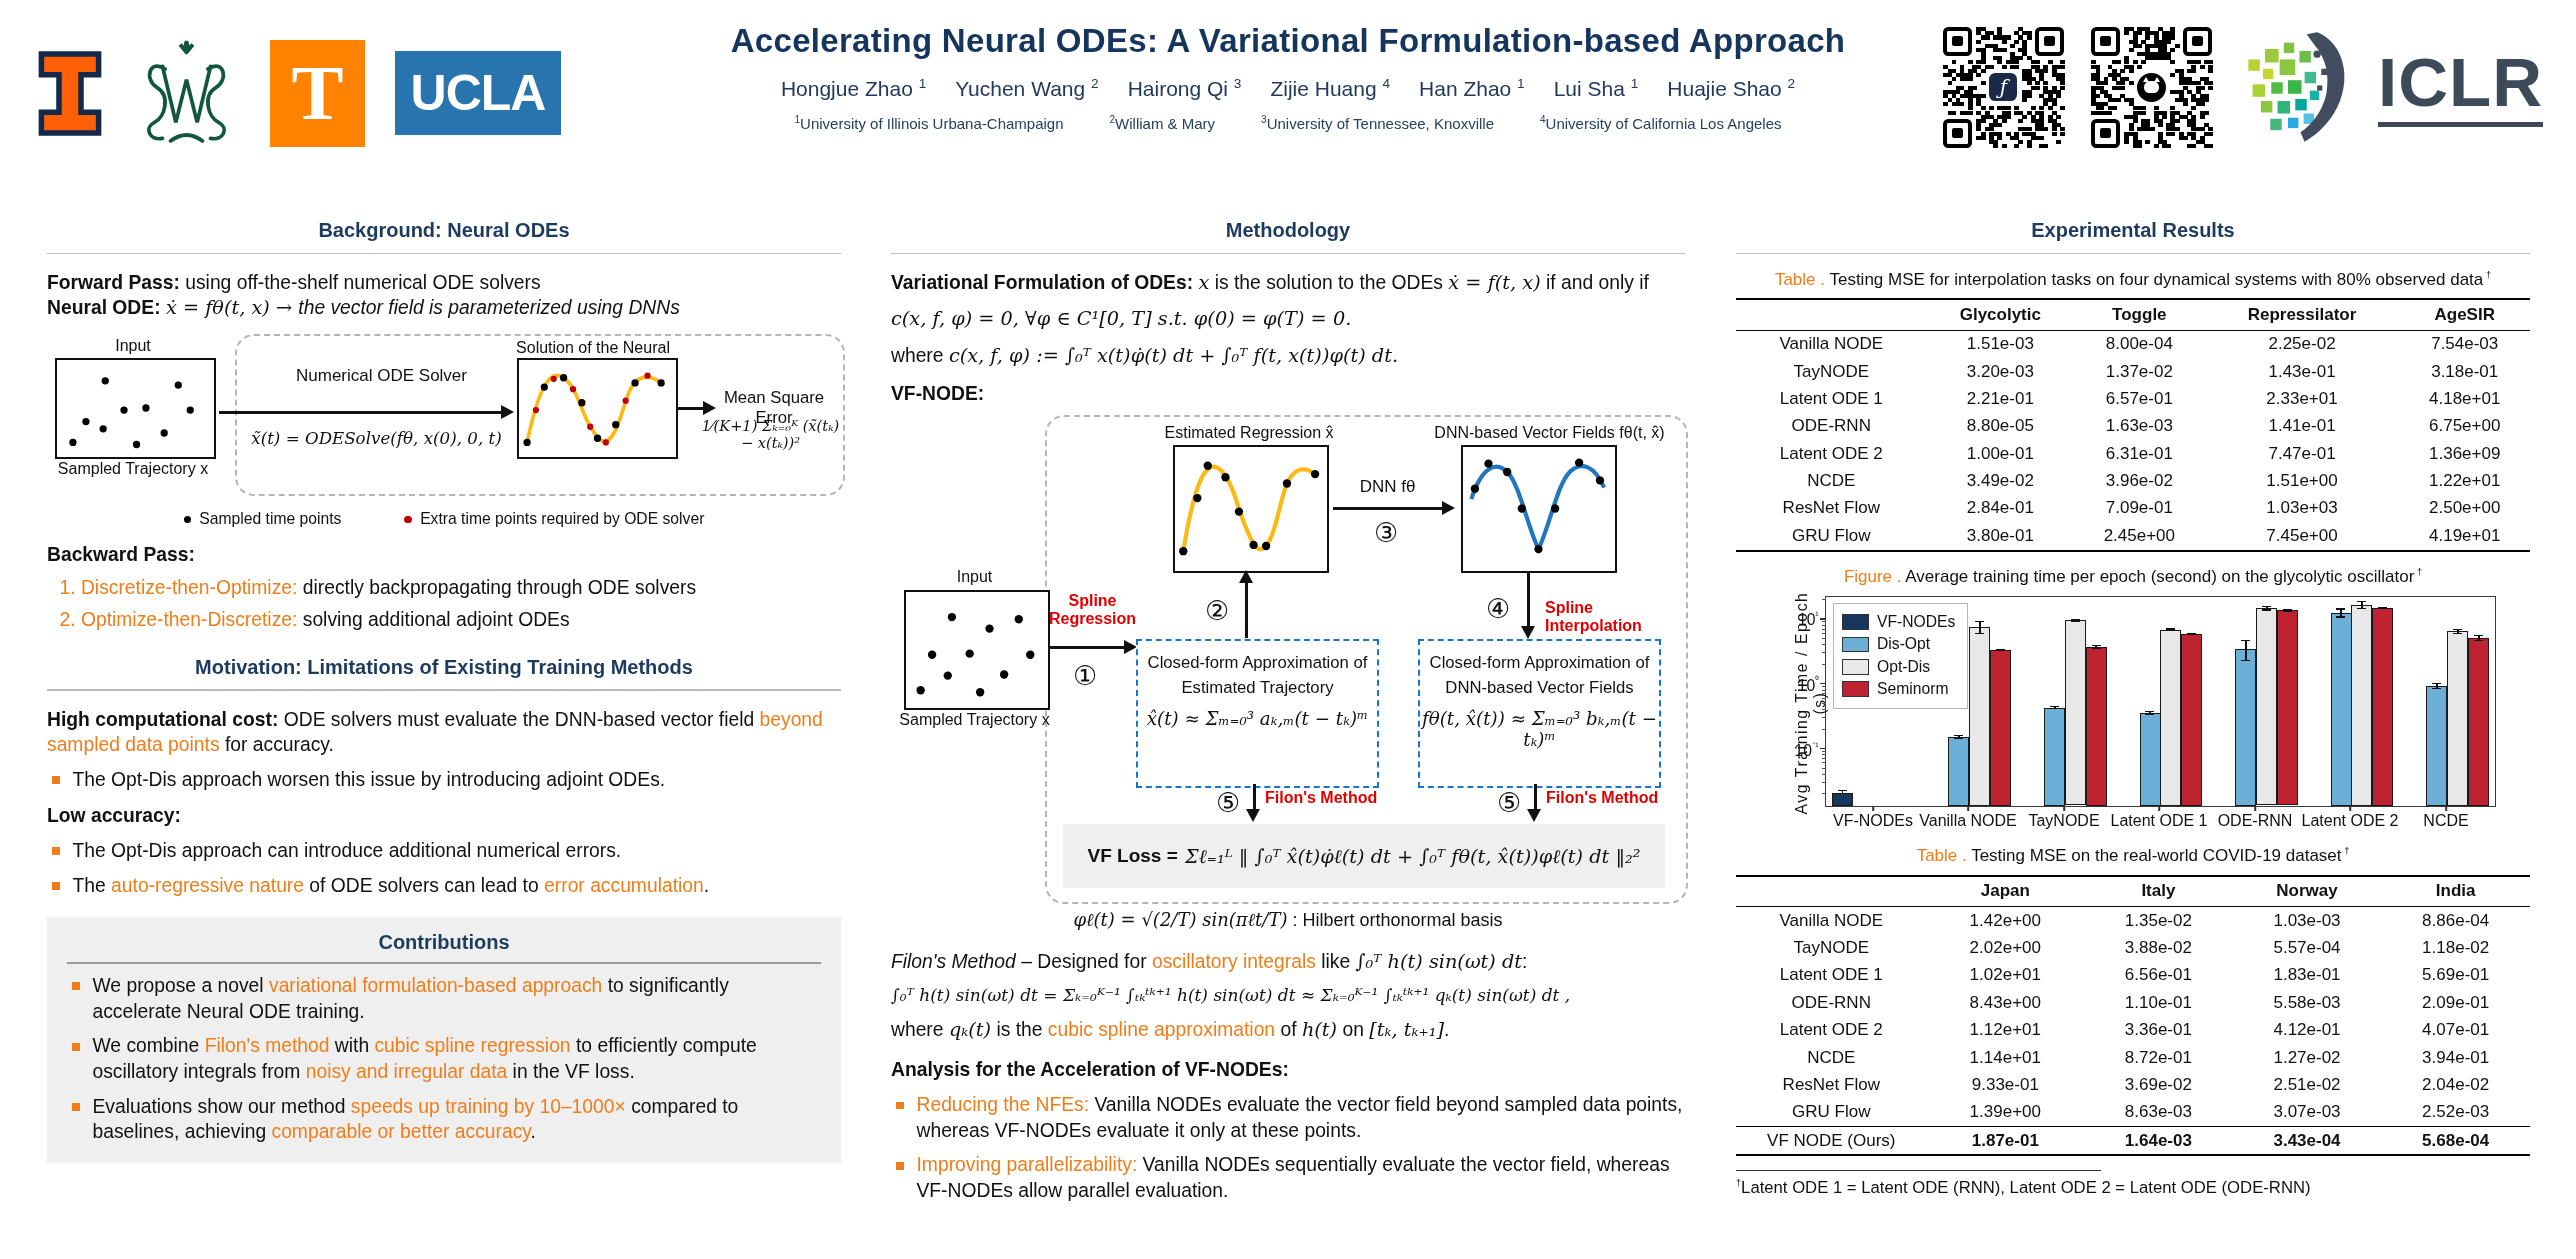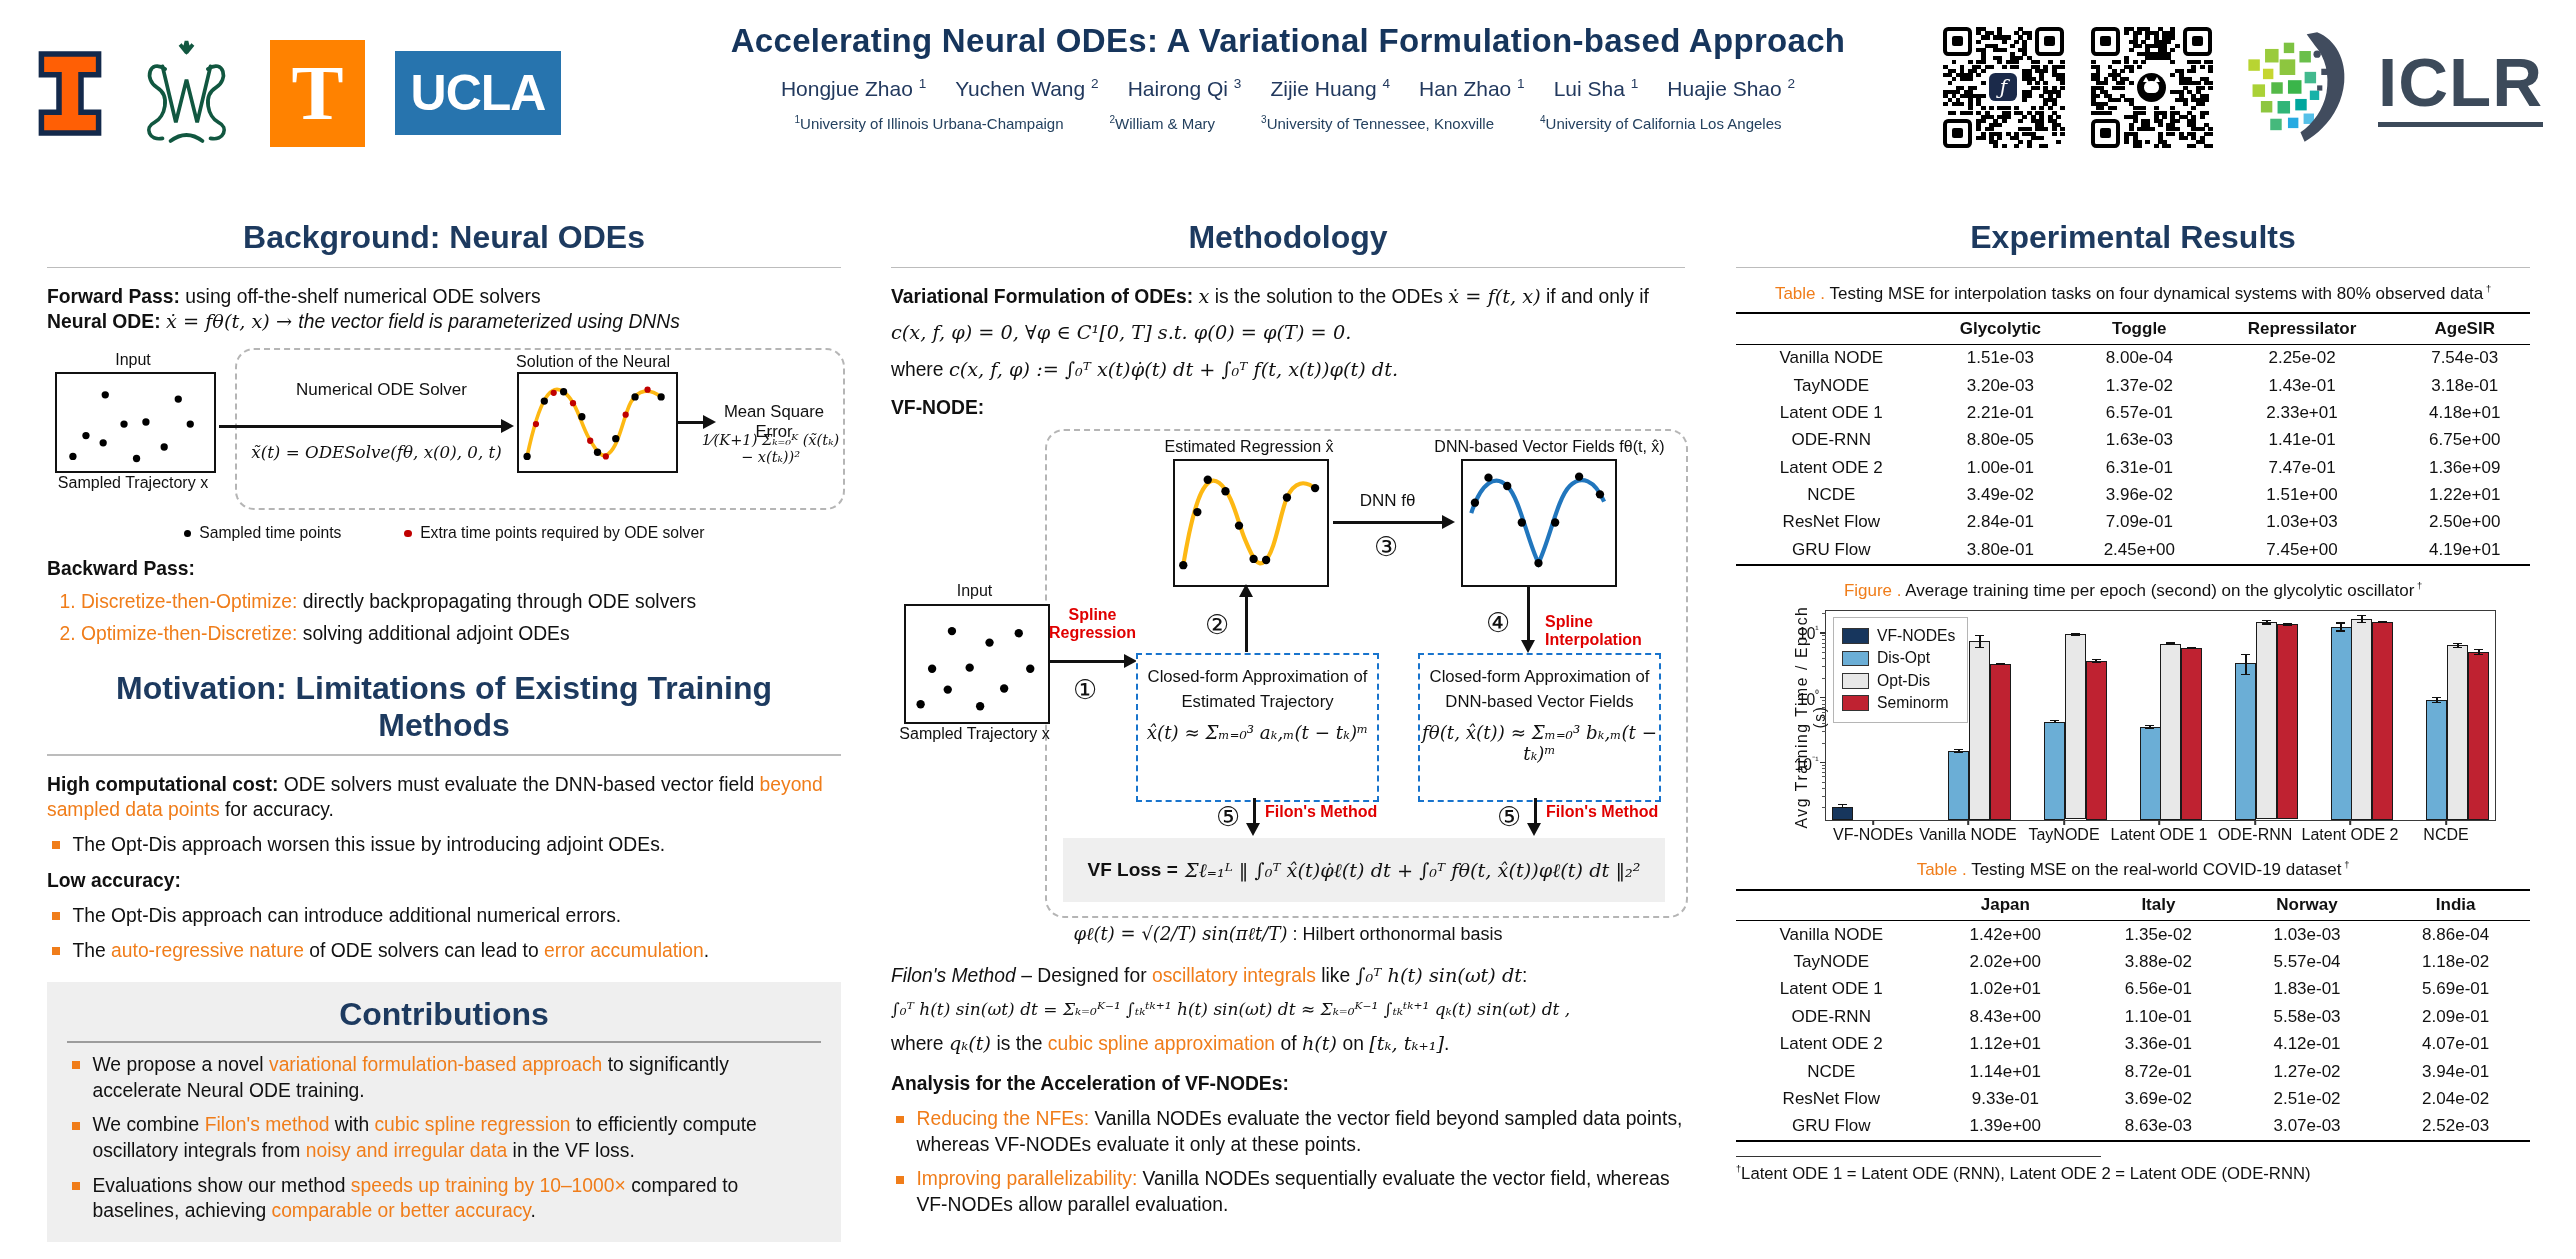--- a/index.html
+++ b/index.html
@@ -24,21 +24,21 @@
              font-family:"DejaVu Serif",serif;font-style:italic;font-size:20px;display:flex;align-items:center;justify-content:center;}
   .badge-gh{position:relative;width:29px;height:29px;background:#000;border-radius:50%;}
   .badge-gh .gh-body{position:absolute;left:7.3px;top:8.4px;width:14.6px;height:12.5px;background:#fff;border-radius:6.3px 6.3px 5.2px 5.2px;}
   .badge-gh .gh-ear{position:absolute;top:4.7px;width:0;height:0;border-left:3.7px solid transparent;border-right:3.7px solid transparent;border-bottom:5.7px solid #fff;}
   .iclr{display:flex;align-items:center;gap:13.6px;}
   .iclr-text{font-size:69px;font-weight:800;color:#3c4a5a;letter-spacing:1px;line-height:1;
              border-bottom:5.2px solid #3c4a5a;padding-bottom:4.2px;}
   
   .col{position:absolute;top:219px;width:794px;}
   #col1{left:47px;}  #col2{left:891px;}  #col3{left:1736px;}
-  h2.sec{font-size:32px;font-weight:700;color:#1d3a5f;text-align:center;margin:0 0 10.5px 0;}
+  h2.sec{font-size:20px;font-weight:700;color:#1d3a5f;text-align:center;margin:0 0 10.5px 0;}
   .rule{height:1.6px;background:#bcbcbc;margin-bottom:15.7px;}
   .line{font-size:19.3px;line-height:1.32;}
   .seg-k{color:#111;}
   .seg-b{font-weight:700;color:#111;}
   .seg-i{font-style:italic;color:#111;}
   .seg-o{color:#f07d1a;}
   .seg-m{font-family:"DejaVu Serif",serif;font-style:italic;color:#111;}
   .seg-s{vertical-align:super;font-size:0.55em;color:#111;}
   .math{font-family:"DejaVu Serif",serif;font-style:italic;font-size:20px;text-align:left;color:#111;}
   .bullet-row{display:flex;margin-top:9.4px;}
@@ -1245,20 +1245,27 @@
             <td>2.51e-02</td>
             <td>2.04e-02</td>
           </tr>
           <tr>
             <td>GRU Flow</td>
             <td>1.39e+00</td>
             <td>8.63e-03</td>
             <td>3.07e-03</td>
             <td>2.52e-03</td>
           </tr>
+          <tr class="ours">
+            <td>VF NODE (Ours)</td>
+            <td>1.87e-01</td>
+            <td>1.64e-03</td>
+            <td>3.43e-04</td>
+            <td>5.68e-04</td>
+          </tr>
         </tbody>
       </table>
 
     <div class="footrule"></div>
     <div class="footnote"><span class="seg-s">†</span><span class="seg-k">Latent ODE 1 = Latent ODE (RNN), Latent ODE 2 = Latent ODE (ODE-RNN)</span></div>
   </div>
 
 </div>
 
 

